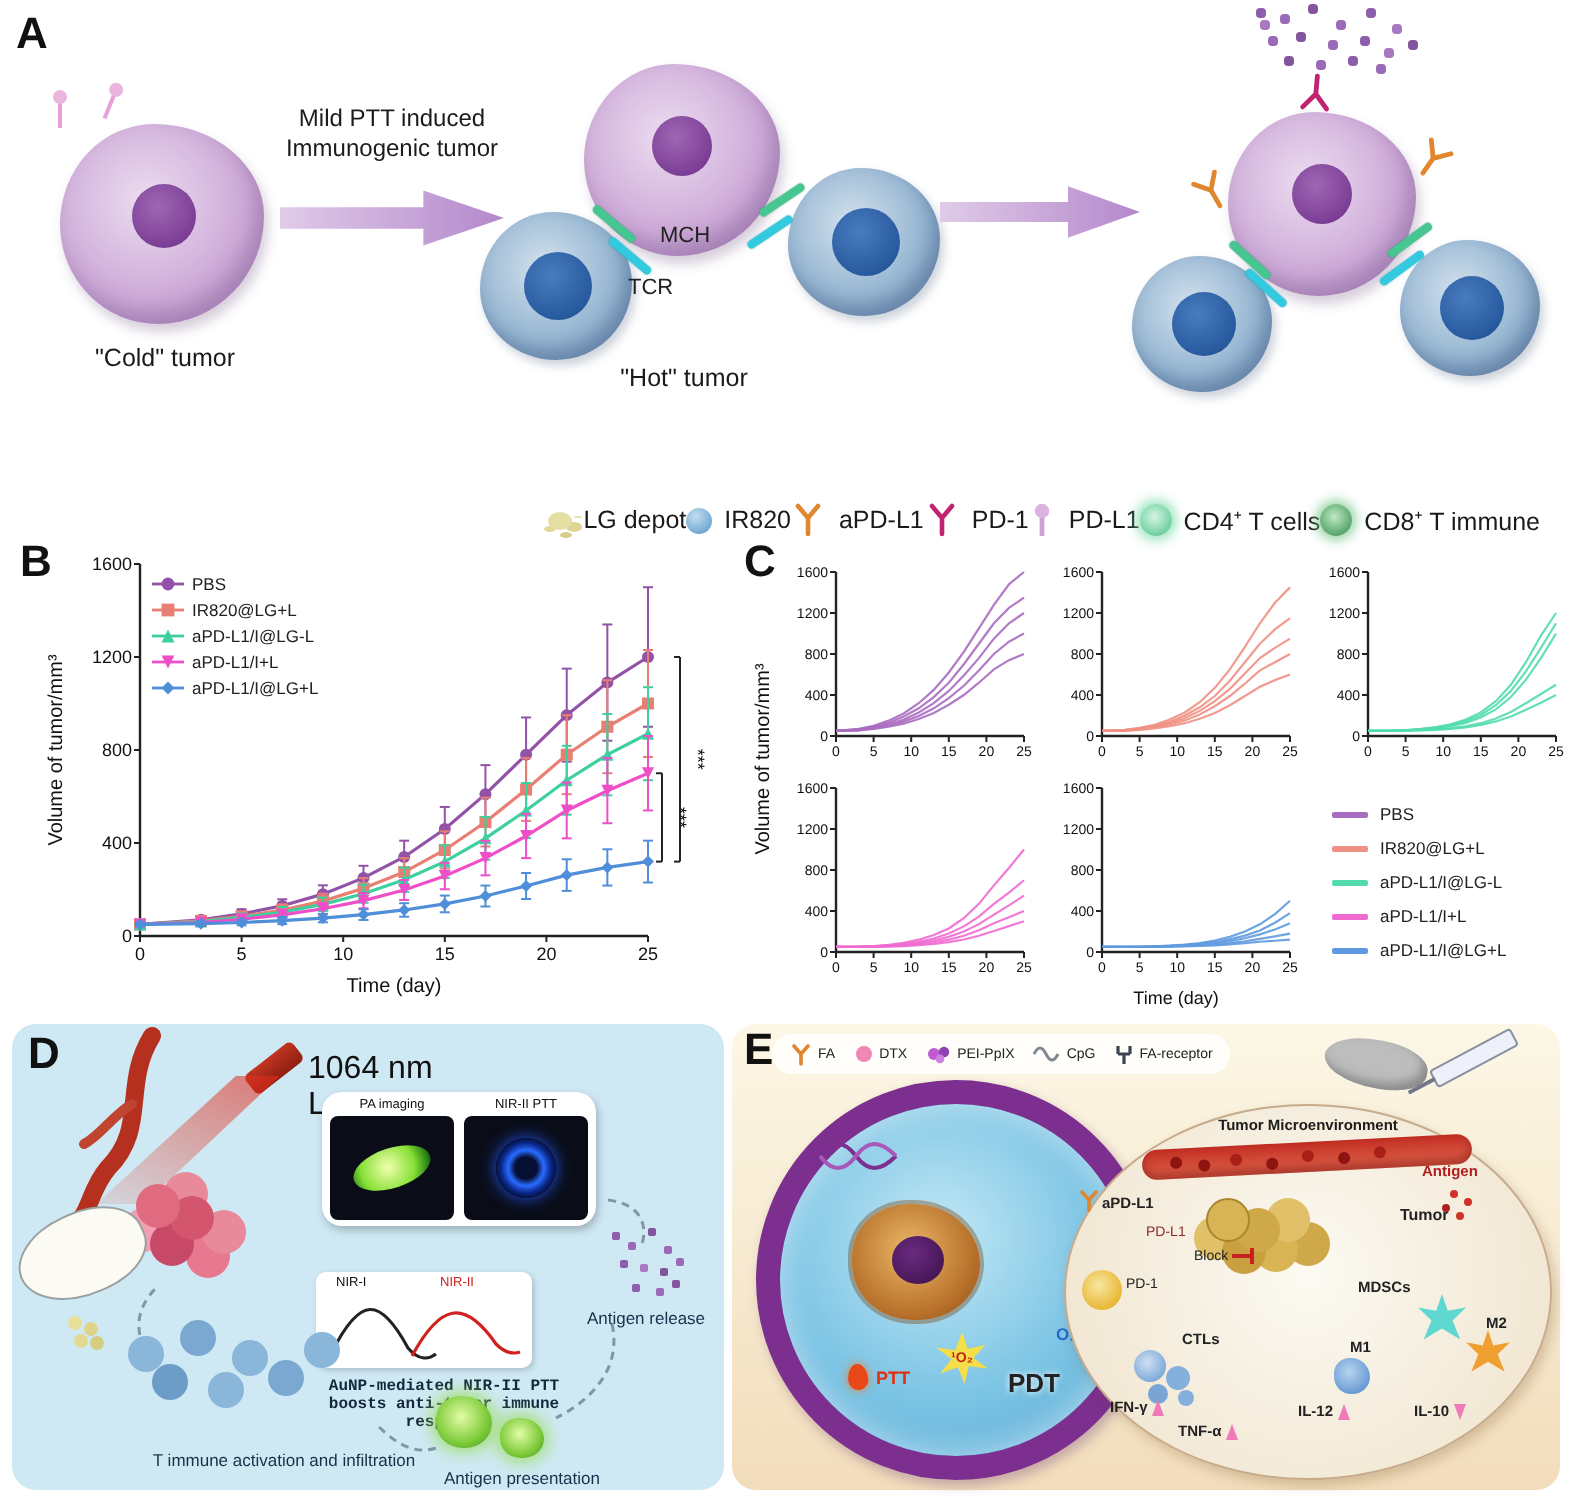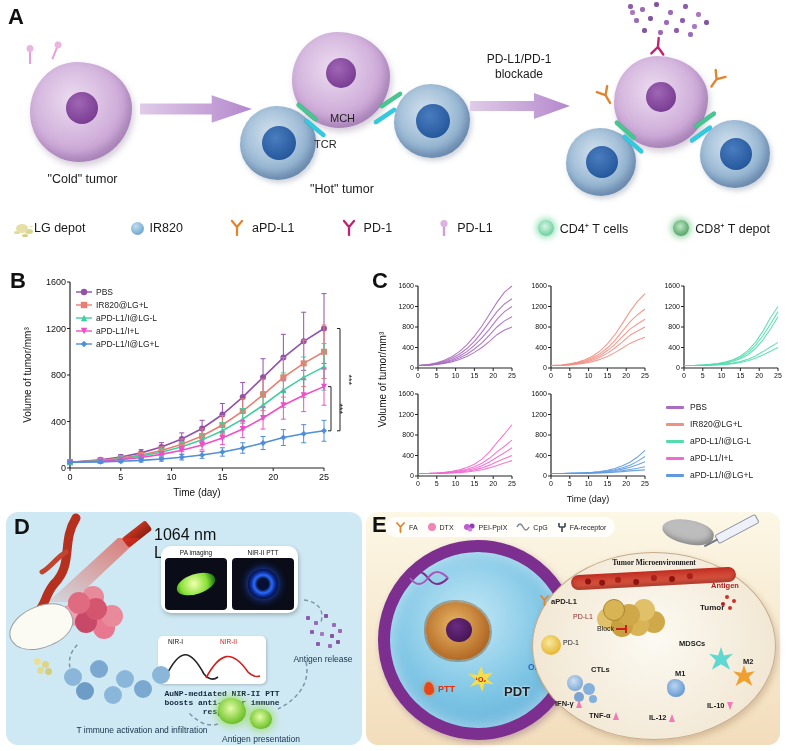--- a/index.html
+++ b/index.html
@@ -24,21 +24,21 @@
   .atext{font-size:12px;line-height:1.25;color:#1c1c1c;}
   .conn{position:absolute;width:26px;height:4px;border-radius:2px;}
   .connG{background:#46c690;box-shadow:0 0 1px #2a9a68;}
   .connC{background:#32cade;box-shadow:0 0 1px #189ab2;}
   .sublab{font-size:11px;color:#222;}
   .cellcap{font-size:12.5px;color:#1a1a1a;}
   .debris{width:5px;height:5px;border-radius:2px;background:#8d5cac;
     box-shadow:12px 3px 0 #9a6ab8,26px -2px 0 #84549e,40px 6px 0 #9a6ab8,55px 0 0 #8d5cac,68px 8px 0 #a878c0,
     6px 14px 0 #9a6ab8,20px 12px 0 #84549e,36px 16px 0 #9a6ab8,52px 14px 0 #8d5cac,64px 20px 0 #a878c0,
     14px 24px 0 #84549e,30px 26px 0 #9a6ab8,46px 24px 0 #8d5cac,2px 6px 0 #a878c0,60px 28px 0 #9a6ab8,76px 16px 0 #84549e;}
-  #aLegend{left:10px;top:208px;width:766px;height:40px;display:flex;align-items:center;justify-content:space-between;padding:0 6px;box-sizing:border-box;}
+  #aLegend{left:10px;top:240px;width:766px;height:40px;display:flex;align-items:center;justify-content:flex-end;padding:0 6px;box-sizing:border-box;}
   .legA{display:flex;align-items:center;gap:6px;font-size:12.5px;color:#1a1a1a;}
   .icoLG{width:12px;height:9px;border-radius:50%;background:#e6dfa4;
     box-shadow:7px 3px 0 -2px #ddd592,-5px 4px 0 -3px #e0d99a,3px 7px 0 -3px #d5cd88,9px -2px 0 -4px #e6dfa4;}
   .icoIR{width:13px;height:13px;border-radius:50%;background:radial-gradient(circle at 38% 32%, #c2ddef, #7fb2d8 60%, #5e93c0);}
   .icoCD4{width:16px;height:16px;border-radius:50%;background:radial-gradient(circle at 45% 40%, #d6f4e4, #7fd6ab 60%, #4fba85);box-shadow:0 0 6px 2px rgba(120,220,170,.8);}
   .icoCD8{width:16px;height:16px;border-radius:50%;background:radial-gradient(circle at 45% 40%, #bfe8c4, #66b077 60%, #3f8a52);box-shadow:0 0 6px 2px rgba(120,200,140,.8);}
 
   
   #pB{left:0;top:266px;width:368px;height:242px;}
   #pC{left:368px;top:266px;width:418px;height:242px;}
@@ -121,41 +121,41 @@
     <svg class="abs" style="left:22px;top:44px;" width="16" height="20">
         <line x1="8" y1="20" x2="8" y2="7" stroke="#e8a0d8" stroke-width="2"></line>
         <circle cx="8" cy="4.5" r="3.5" fill="#eab6e0"></circle>
       </svg>
     <svg class="abs" style="left:48px;top:40px;transform:rotate(22deg);" width="16" height="20">
         <line x1="8" y1="20" x2="8" y2="7" stroke="#e8a0d8" stroke-width="2"></line>
         <circle cx="8" cy="4.5" r="3.5" fill="#eab6e0"></circle>
       </svg>
     <div class="abs cellcap ctr" style="left:30px;top:172px;width:105px;">"Cold" tumor</div>
 
+    <div class="abs atext ctr pre" style="left:126px;top:52px;width:140px;">Mild PTT induced
+Immunogenic tumor</div>
     <div class="abs arrowA" style="left:140px;top:94px;width:112px;height:30px;"></div>
 
     <div class="abs cellP" style="left:292px;top:32px;width:98px;height:96px;">
       <div class="abs nucP" style="left:34px;top:26px;width:30px;height:30px;"></div>
     </div>
     <div class="abs cellB" style="left:240px;top:106px;width:76px;height:74px;">
       <div class="abs nucB" style="left:22px;top:20px;width:34px;height:34px;"></div>
     </div>
     <div class="abs cellB" style="left:394px;top:84px;width:76px;height:74px;">
       <div class="abs nucB" style="left:22px;top:20px;width:34px;height:34px;"></div>
     </div>
     <div class="abs conn connG" style="left:294px;top:110px;transform:rotate(40deg);"></div>
     <div class="abs conn connC" style="left:302px;top:126px;transform:rotate(40deg);"></div>
     <div class="abs conn connG" style="left:378px;top:98px;transform:rotate(-34deg);"></div>
     <div class="abs conn connC" style="left:372px;top:114px;transform:rotate(-34deg);"></div>
     <div class="abs sublab" style="left:330px;top:112px;">MCH</div>
     <div class="abs sublab" style="left:314px;top:138px;">TCR</div>
     <div class="abs cellcap ctr" style="left:292px;top:182px;width:100px;">"Hot" tumor</div>
 
-    <div class="abs atext ctr pre" style="left:464px;top:52px;width:110px;">PD-L1/PD-1
-blockade</div>
     <div class="abs arrowA" style="left:470px;top:92px;width:100px;height:28px;"></div>
 
     <div class="abs debris" style="left:628px;top:4px;"></div>
     <div class="abs cellP" style="left:614px;top:56px;width:94px;height:92px;">
       <div class="abs nucP" style="left:32px;top:26px;width:30px;height:30px;"></div>
     </div>
     <div class="abs cellB" style="left:566px;top:128px;width:70px;height:68px;">
       <div class="abs nucB" style="left:20px;top:18px;width:32px;height:32px;"></div>
     </div>
     <div class="abs cellB" style="left:700px;top:120px;width:70px;height:68px;">
@@ -202,21 +202,21 @@
             <circle cx="7" cy="4.5" r="3.6" fill="#dcb2e0"></circle>
           </svg>
         <span>PD-L1</span>
       </div>
       <div class="legA">
         <span class="icoCD4"></span>
         <span>CD4⁺ T cells</span>
       </div>
       <div class="legA">
         <span class="icoCD8"></span>
-        <span>CD8⁺ T depot</span>
+        <span>CD8⁺ T immune</span>
       </div>
     </div>
   </section>
 
   <section class="abs" id="pB">
     <div class="abs plabel" style="left:10px;top:2px;">B</div>
     <svg class="abs" style="left:20px;top:6px;" width="336" height="228">
         <line x1="50" y1="196" x2="304" y2="196" stroke="#222" stroke-width="1.2"></line>
         <line x1="50" y1="10" x2="50" y2="196" stroke="#222" stroke-width="1.2"></line>
         <line x1="50" y1="196" x2="50" y2="199" stroke="#222"></line>
@@ -831,21 +831,21 @@
     <div class="abs etext ebold" style="left:138px;top:172px;font-size:13px;text-shadow:0 0 3px #fff;">PDT</div>
     <div class="abs etext ebold" style="left:162px;top:150px;color:#2868c8;font-size:8.5px;">O₂</div>
     <div class="abs bub" style="left:176px;top:138px;"></div>
     <svg class="abs" style="left:180px;top:104px;" width="40" height="52">
       <polygon points="6,0 14,0 8,16 16,14 2,34 7,16 0,18" fill="#49c4e4" transform="translate(0,0) scale(0.7)"></polygon>
       <polygon points="6,0 14,0 8,16 16,14 2,34 7,16 0,18" fill="#ea54b8" transform="translate(14,10) scale(0.7)"></polygon>
       <polygon points="6,0 14,0 8,16 16,14 2,34 7,16 0,18" fill="#e8d24e" transform="translate(26,22) scale(0.7)"></polygon>
     </svg>
 
     <div class="ellipse">
-      <div class="abs ctr ebold" style="left:0;right:0;top:5px;font-size:7.5px;color:#1c1c1c;font-family:Liberation Serif, serif;">Tumor Microenvironment</div>
+      <div class="abs ctr ebold" style="left:0;right:0;top:5px;font-size:7.5px;color:#1c1c1c;">Tumor Microenvironment</div>
       <div class="vessel">
           <div class="vdot abs" style="left:14px;top:4px;"></div>
         </div>
       <div class="abs tmr" style="left:70px;top:46px;"></div>
       <div class="abs etext ebold" style="left:167px;top:50px;font-size:8px;">Tumor</div>
       <div class="abs etext ebold" style="left:178px;top:28px;color:#b02020;">Antigen</div>
       <div class="abs" style="left:192px;top:42px;width:4px;height:4px;border-radius:50%;background:#d03028;box-shadow:7px 4px 0 #d03028,-4px 7px 0 #b02020,3px 11px 0 #d03028;"></div>
 
       <svg class="abs" style="left:6px;top:42px;" width="11" height="11">
           <path d="M2 1 L5.5 5 L9 1 M5.5 5 L5.5 10" fill="none" stroke="#e0862e" stroke-width="1.8" stroke-linecap="round"></path>
@@ -861,19 +861,19 @@
       <div class="abs etext ebold" style="left:210px;top:104px;">M2</div>
       <div class="abs star8" style="left:200px;top:112px;width:22px;height:22px;background:#f0a030;"></div>
       <div class="abs etext ebold" style="left:142px;top:116px;">M1</div>
       <div class="abs" style="left:134px;top:126px;width:18px;height:18px;border-radius:45% 55% 50% 50%;background:radial-gradient(circle at 42% 38%, #b8d4f0, #6c9cd4 70%);"></div>
 
       <div class="abs etext ebold" style="left:58px;top:112px;">CTLs</div>
       <div class="abs cellblue" style="left:34px;top:122px;"></div>
 
       <div class="abs etext ebold" style="left:22px;top:146px;"><span>IFN-γ</span><span class="arrU"></span></div>
       <div class="abs etext ebold" style="left:56px;top:158px;"><span>TNF-α</span><span class="arrU"></span></div>
-      <div class="abs etext ebold" style="left:116px;top:160px;"><span>IL-12</span><span class="arrU"></span></div>
+      <div class="abs etext ebold" style="left:116px;top:148px;"><span>IL-12</span><span class="arrU"></span></div>
       <div class="abs etext ebold" style="left:174px;top:148px;"><span>IL-10</span><span class="arrD"></span></div>
 
     </div>
   </section>
 
 </div>
 
 </body></html>

